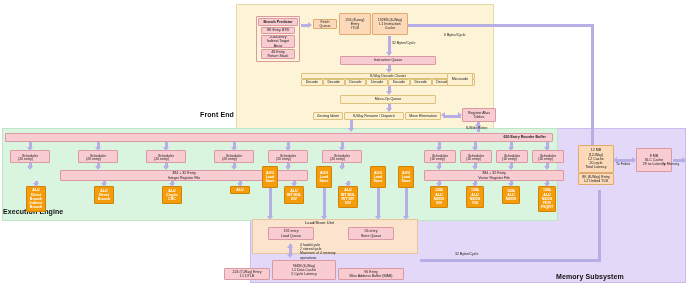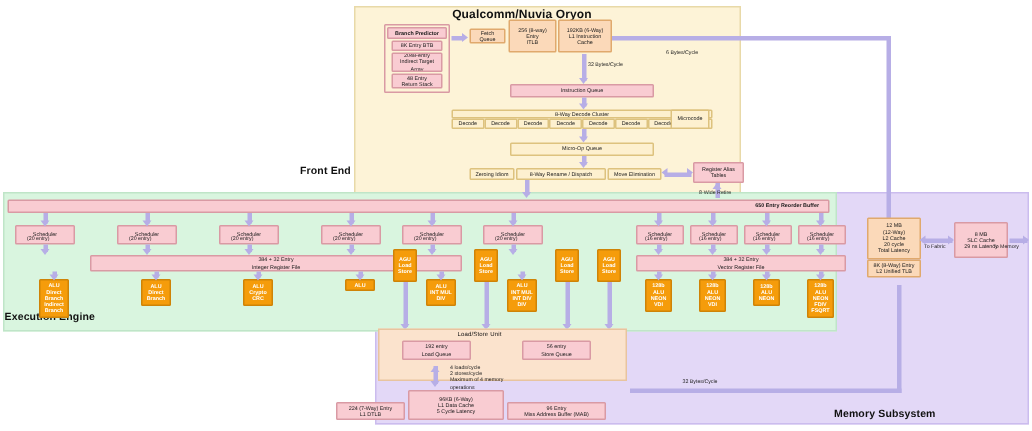--- a/index.html
+++ b/index.html
@@ -56,22 +56,20 @@
 </style>
 </head>
 <body>
 
 <div id="stage">
 
   <div class="region" id="front-end-region"></div>
   <div class="region" id="mem-region"></div>
   <div class="region" id="exec-region"></div>
 
-  <div class="region-title" id="title-oryon">Qualcomm/Nuvia
-Oryon</div>
   <div class="region-title" id="title-front">Front End</div>
   <div class="region-title" id="title-exec">Execution
 Engine</div>
   <div class="region-title" id="title-mem">Memory Subsystem</div>
 
   <div class="bus" style="left:408px;top:24px;width:186px;height:3px;"></div>
   <div class="bus" style="left:591px;top:24px;width:3px;height:124px;"></div>
   <div class="head head-d" style="left:588px;top:146px;"></div>
   <div class="cap" style="left:444px;top:33px;">6 Bytes/Cycle</div>
 

